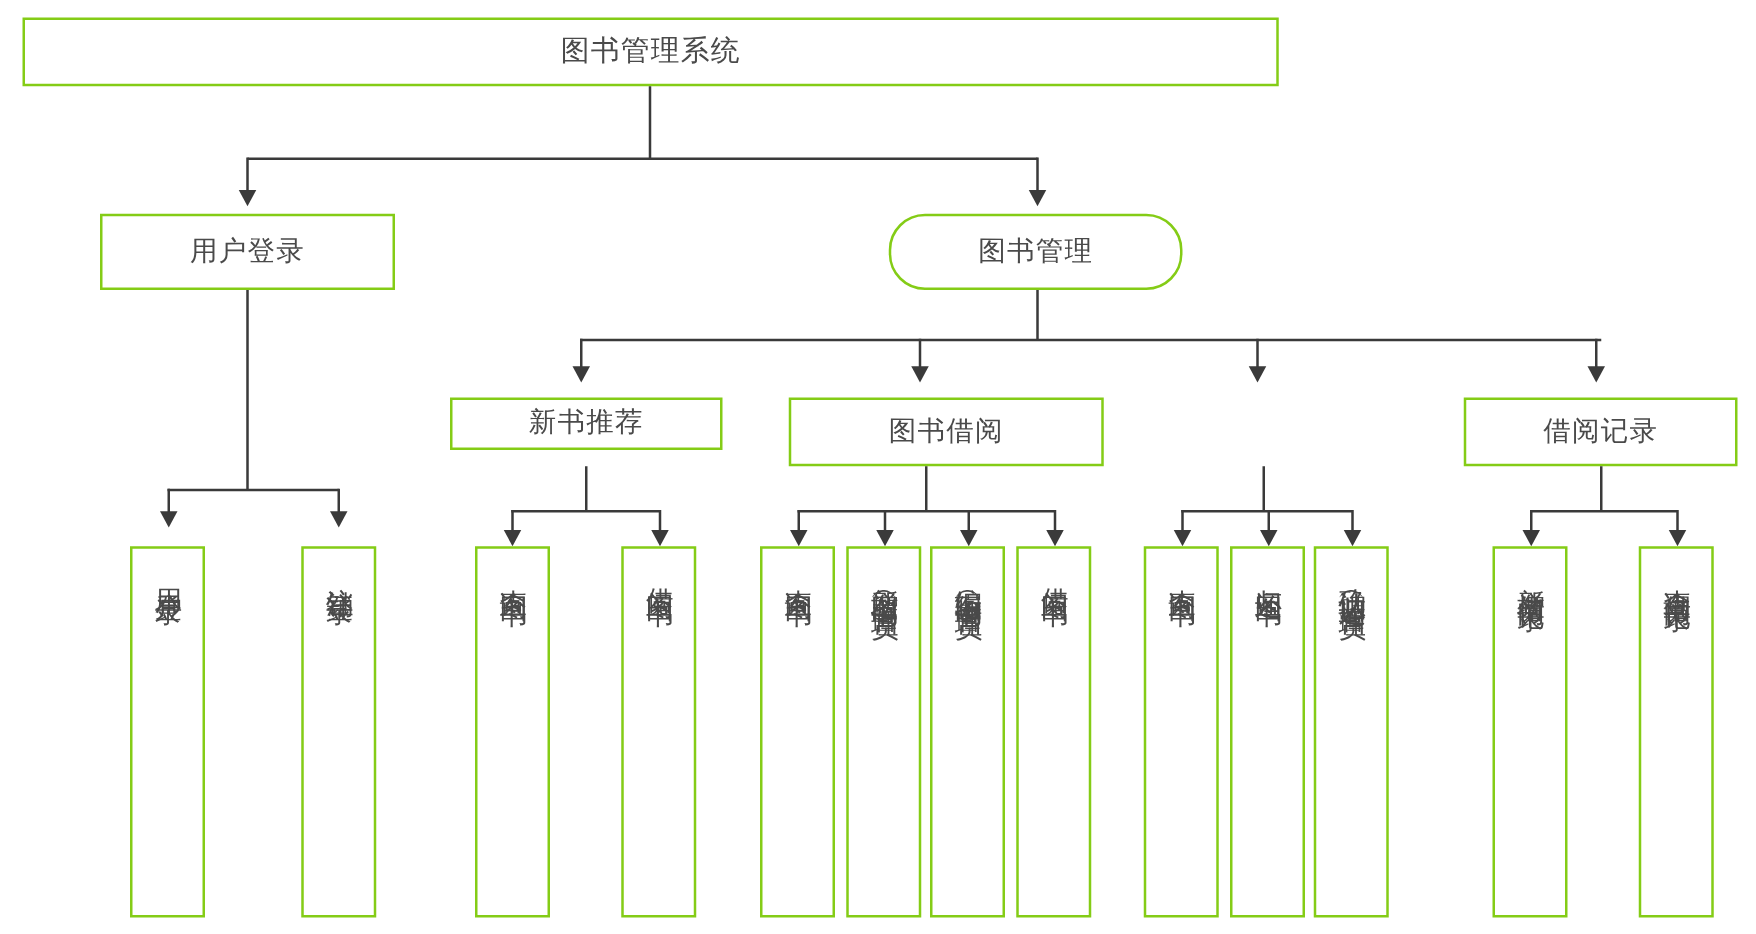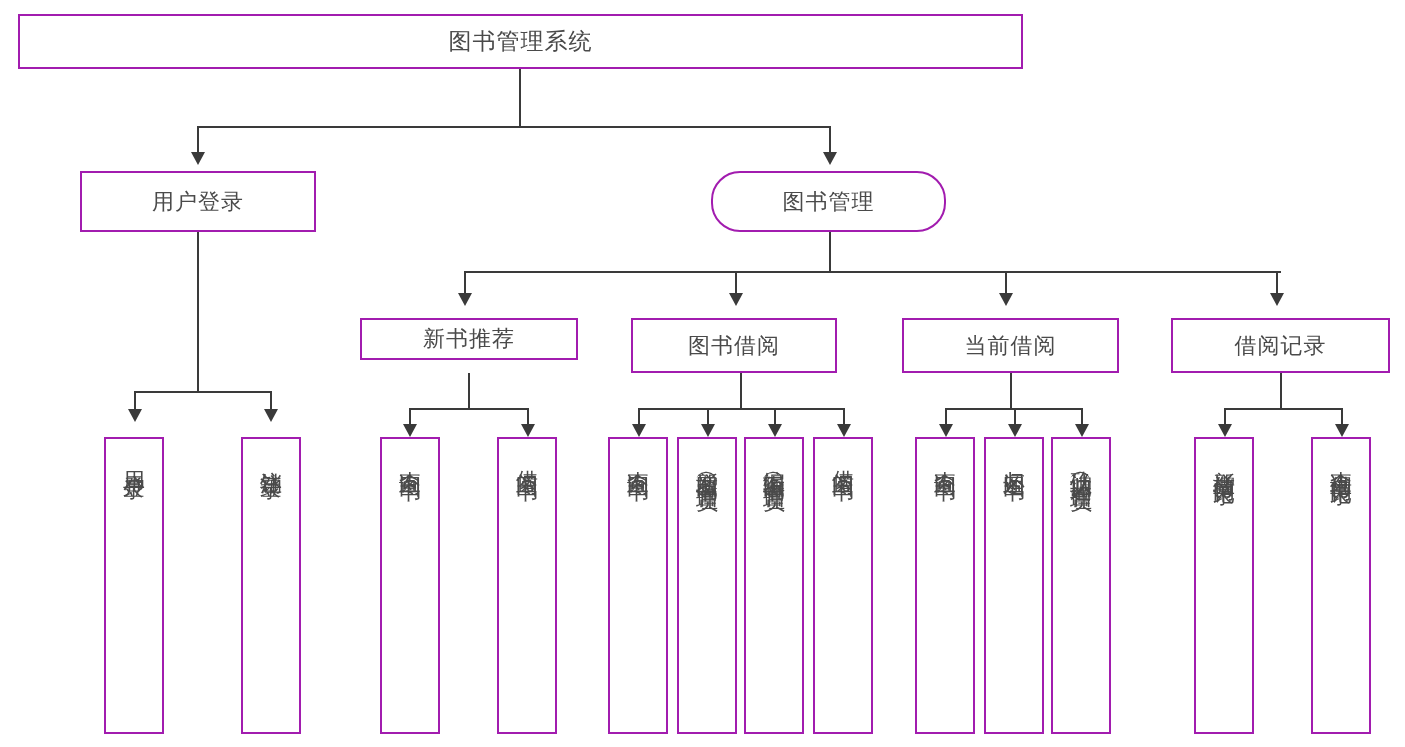--- a/index.html
+++ b/index.html
@@ -12,21 +12,21 @@
     width:1405px;
     height:747px;
     background:#ffffff;
     overflow:hidden;
   }
   
   .node{
     position:absolute;
     box-sizing:border-box;
     background:#ffffff;
-    border:2px solid #a21caf;
+    border:2px solid #84cc16;
     display:flex;
     align-items:center;
     justify-content:center;
     color:#3b3b3b;
   }
   .node .label{
     font-size:22px;
     line-height:1.25;
     letter-spacing:1px;
     white-space:nowrap;
@@ -123,25 +123,22 @@
 
   <div class="seg v" style="left:1005px;top:271px;height:23px;"></div>
   <div class="arrow" style="left:999px;top:293px;"></div>
 
   <div class="seg v" style="left:1276px;top:271px;height:23px;"></div>
   <div class="arrow" style="left:1270px;top:293px;"></div>
 
   <div class="node lvl3" style="left:360px;top:318px;width:218px;height:42px;">
     <span class="label">新书推荐</span>
   </div>
-  <div class="node lvl3" style="left:631px;top:318px;width:206px;height:55px;">
+  <div class="node lvl3" style="left:631px;top:318px;width:252px;height:55px;">
     <span class="label">图书借阅</span>
-  </div>
-  <div class="node lvl3" style="left:902px;top:318px;width:217px;height:55px;">
-    <span class="label">当前借阅</span>
   </div>
   <div class="node lvl3" style="left:1171px;top:318px;width:219px;height:55px;">
     <span class="label">借阅记录</span>
   </div>
 
   <div class="seg v" style="left:468px;top:373px;height:36px;"></div>
   <div class="seg h" style="left:409px;top:408px;width:119px;"></div>
   <div class="seg v" style="left:409px;top:408px;height:18px;"></div>
   <div class="arrow" style="left:403px;top:424px;"></div>
   <div class="seg v" style="left:527px;top:408px;height:18px;"></div>

